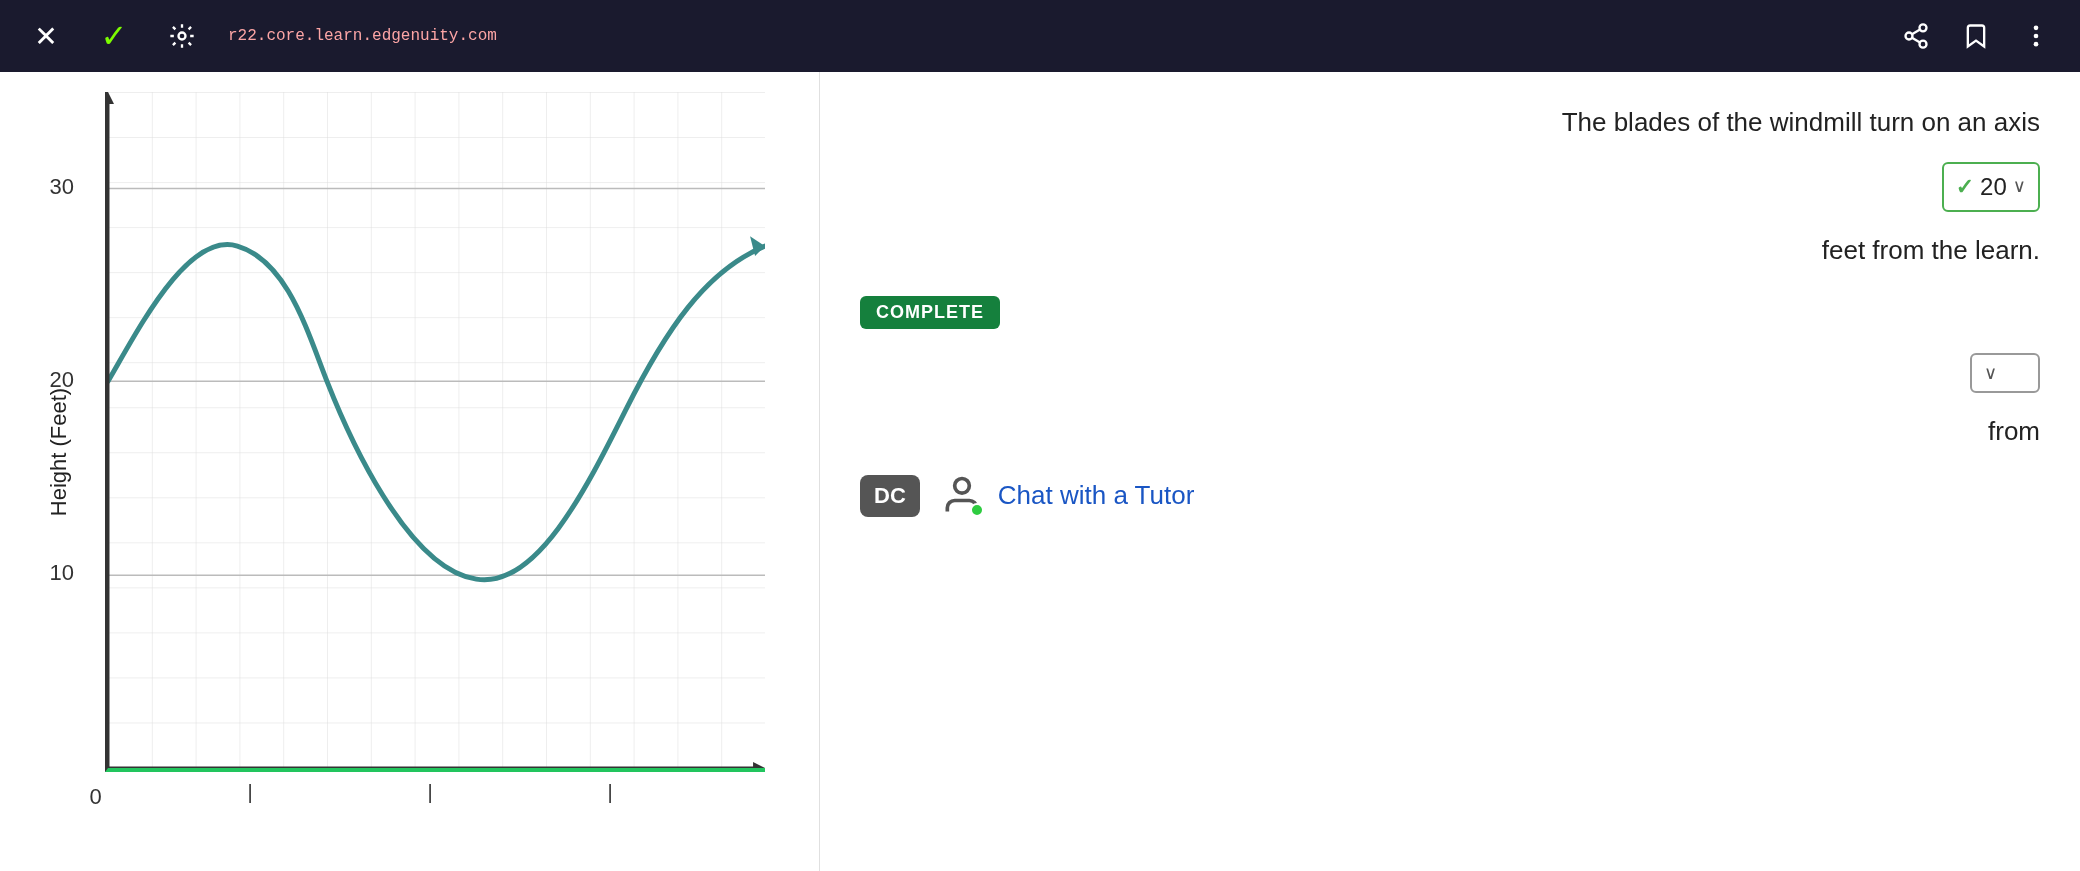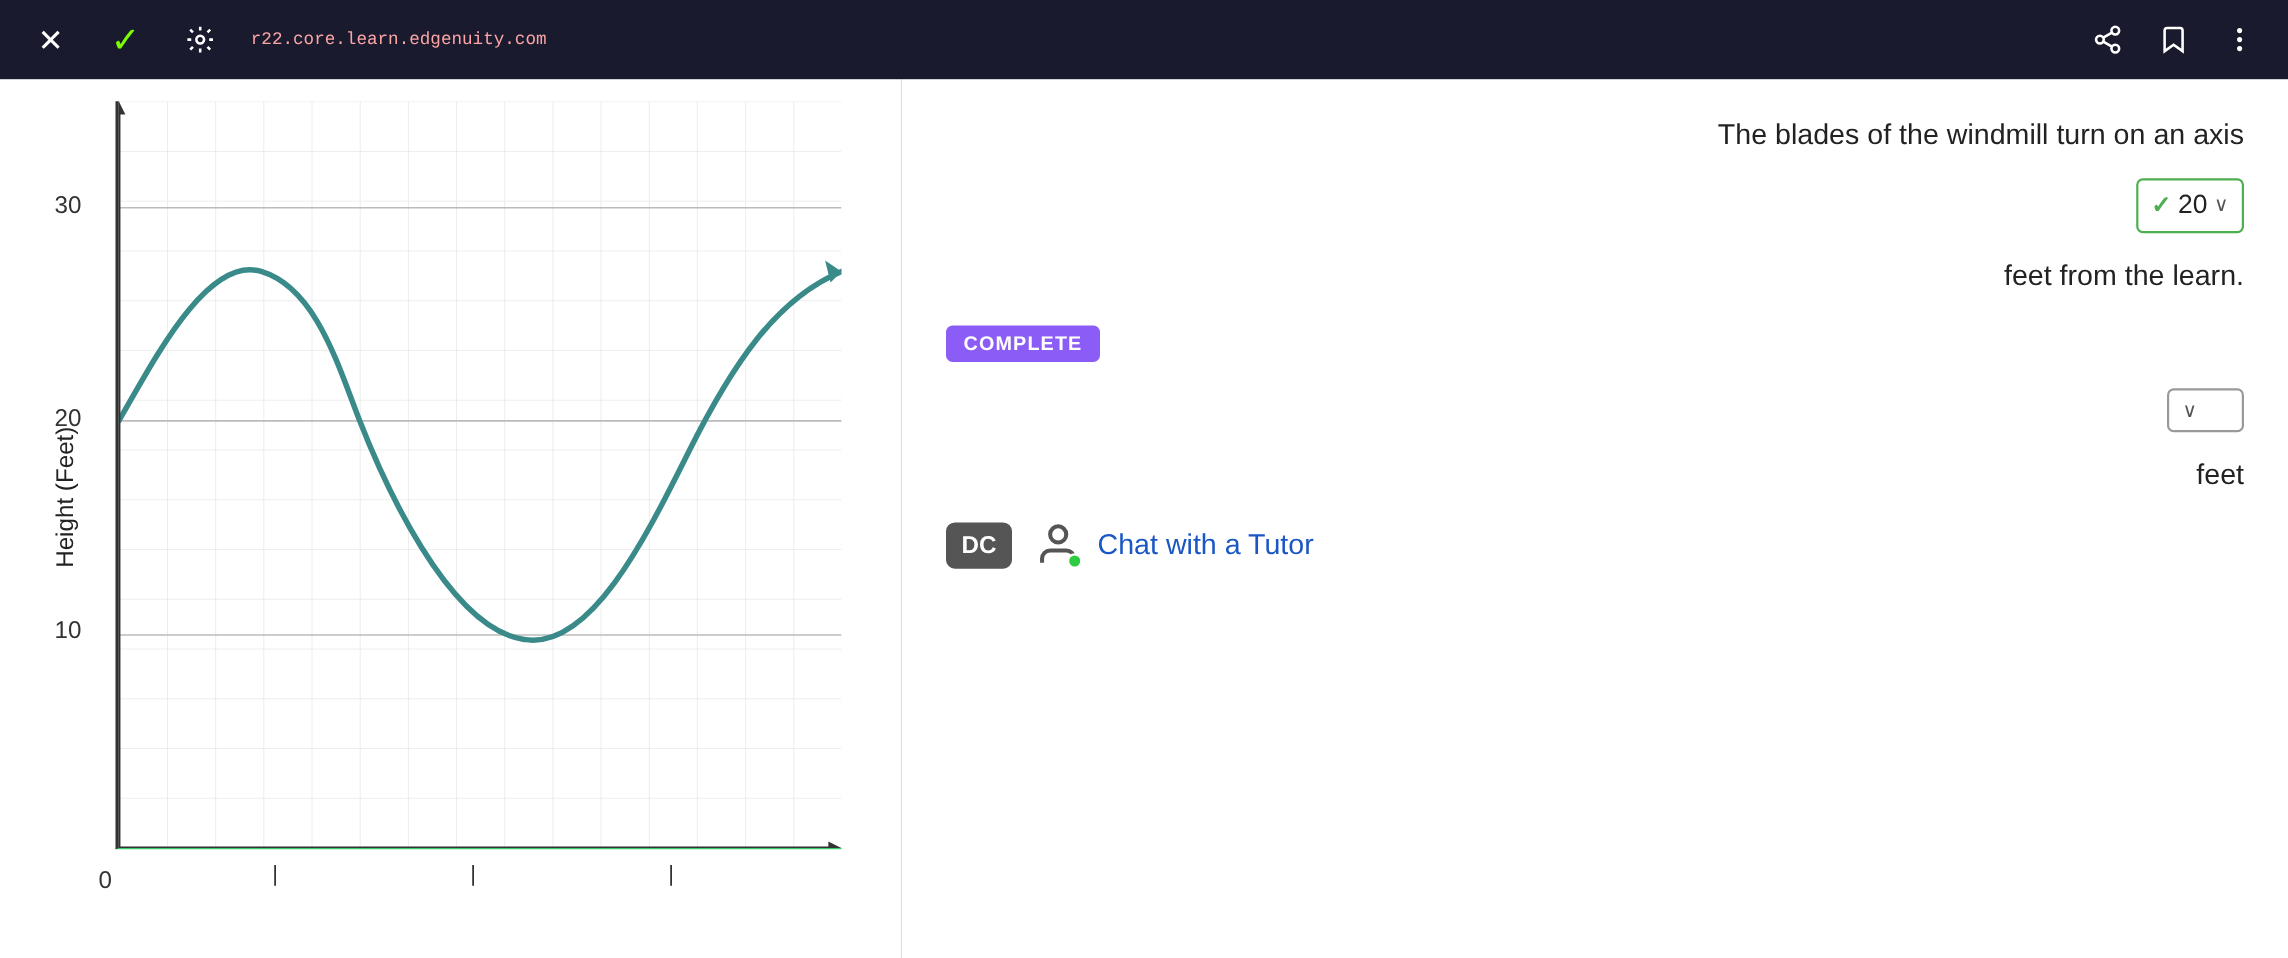--- a/index.html
+++ b/index.html
@@ -85,21 +85,21 @@
     }
 
     .graph-area {
       position: absolute;
       left: 60px;
       top: 0;
       right: 0;
       bottom: 40px;
       background: #fff;
       border-left: 3px solid #333;
-      border-bottom: 1px solid #22c55e;
+      border-bottom: 4px solid #22c55e;
       text-align: center;
     }
 
     
     .grid-svg {
       position: absolute;
       top: 0;
       left: 0;
       width: 100%;
       height: 100%;
@@ -167,21 +167,21 @@
       cursor: pointer;
       min-width: 70px;
     }
     .dropdown-empty .chevron {
       color: #555;
       font-size: 18px;
     }
 
     .complete-badge {
       display: inline-block;
-      background: #8b5cf6;
+      background: #15803d;
       color: #fff;
       font-size: 18px;
       font-weight: 700;
       padding: 6px 16px;
       border-radius: 6px;
       letter-spacing: 1px;
       margin-bottom: 24px;
       margin-top: 4px;
     }
 
@@ -346,21 +346,21 @@
       </div>
       <span>feet from the learn.</span>
     </div>
 
     <div class="complete-badge">COMPLETE</div>
 
     <div class="statement-line">
       <div class="dropdown-empty">
         <span class="chevron">∨</span>
       </div>
-      <span>feet</span>
+      <span>from</span>
     </div>
 
     <div class="bottom-actions">
       <div class="dc-badge">DC</div>
       <div class="chat-tutor-btn">
         <div class="tutor-icon-wrapper">
           <svg viewBox="0 0 24 24" fill="none" stroke="#555" stroke-width="2">
             <path d="M20 21v-2a4 4 0 0 0-4-4H8a4 4 0 0 0-4 4v2"></path>
             <circle cx="12" cy="7" r="4"></circle>
           </svg>

